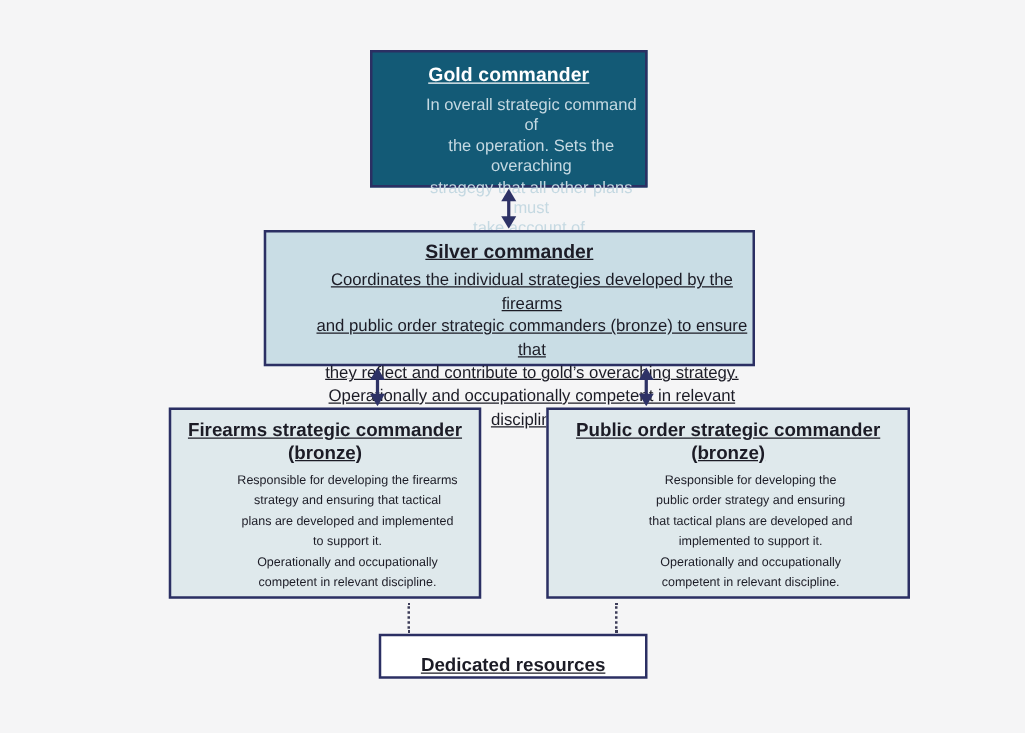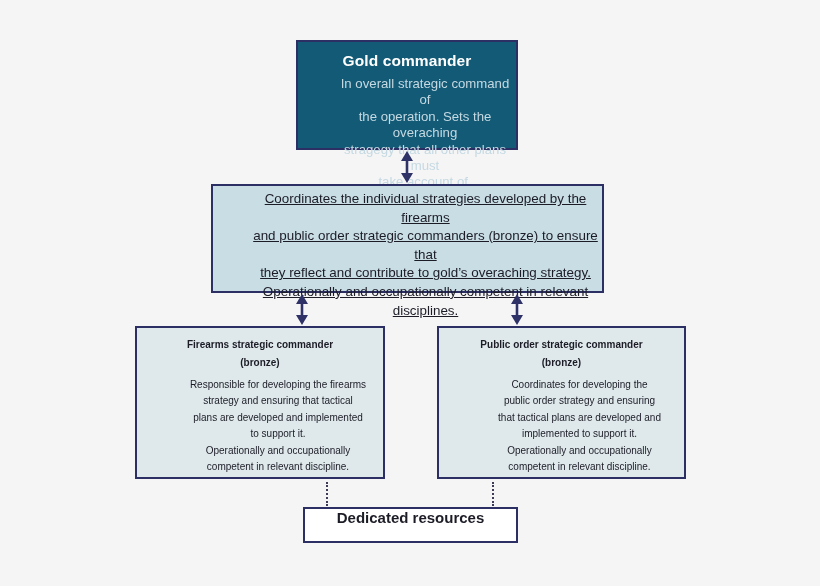--- a/index.html
+++ b/index.html
@@ -15,20 +15,21 @@
   .box {
     position:absolute;
     border:2.5px solid #2b2f63;
     box-sizing:border-box;
     text-align:center;
   }
   .box .title {
     font-weight:bold;
     color:#1c1c26;
     white-space:pre-line;
+    text-decoration:underline;
   }
   .box .body {
     color:#1c1c26;
     white-space:pre-line;
     padding-left:36px;
   }
 
   
   .gold {
     left:296px; top:40px; width:222px; height:110px;
@@ -44,29 +45,29 @@
   }
   .silver .title { font-size:15.5px; margin-top:7px; }
   .silver .body  { font-size:13.4px; line-height:18.6px; margin-top:4px;text-decoration:underline; }
 
   
   .bronze {
     background:#dfe9ec;
     top:326px; height:153px;
   }
   .firearms { left:135px; width:250px; }
-  .publicorder { left:437px; width:249px; }
-  .bronze .title { font-size:10px; line-height:17.5px; margin-top:8px; }
+  .publicorder { left:437px; width:291px; }
+  .bronze .title { font-size:15px; line-height:17.5px; margin-top:8px; }
   .bronze .body  { font-size:10px; line-height:16.4px; margin-top:6px; }
 
   
   .resources {
     left:303px; top:507px; width:215px; height:36px;
     background:#ffffff;
-    display:flex; align-items:flex-start; justify-content:center;
+    display:flex; align-items:flex-end; justify-content:center;
   }
   .resources .title { font-size:15px; margin:0; }
 
   .arrow { position:absolute; width:14px; }
   .arrow-gold-silver   { left:400px; top:151px; height:32px; }
   .arrow-silver-left   { left:295px; top:294px; height:31px; }
   .arrow-silver-right  { left:510px; top:294px; height:31px; }
   .arrow svg { display:block; width:100%; height:100%; }
 
   .dotted {
@@ -92,20 +93,21 @@
 
   <div class="arrow arrow-gold-silver">
     <svg viewBox="0 0 14 32" preserveAspectRatio="none">
       <polygon points="7,0 13,10 1,10" fill="#2e3266"></polygon>
       <rect x="5.7" y="8" width="2.6" height="16" fill="#2e3266"></rect>
       <polygon points="7,32 13,22 1,22" fill="#2e3266"></polygon>
     </svg>
   </div>
 
   <div class="box silver">
+    <div class="title">Silver commander</div>
     <div class="body">Coordinates the individual strategies developed by the firearms
 and public order strategic commanders (bronze) to ensure that
 they reflect and contribute to gold’s overaching strategy.
 Operationally and occupationally competent in relevant disciplines.</div>
   </div>
 
   <div class="arrow arrow-silver-left">
     <svg viewBox="0 0 14 31" preserveAspectRatio="none">
       <polygon points="7,0 13,10 1,10" fill="#2e3266"></polygon>
       <rect x="5.7" y="8" width="2.6" height="15" fill="#2e3266"></rect>
@@ -128,21 +130,21 @@
 strategy and ensuring that tactical
 plans are developed and implemented
 to support it.
 Operationally and occupationally
 competent in relevant discipline.</div>
   </div>
 
   <div class="box bronze publicorder">
     <div class="title">Public order strategic commander
 (bronze)</div>
-    <div class="body">Coordinates for developing the
+    <div class="body">Responsible for developing the
 public order strategy and ensuring
 that tactical plans are developed and
 implemented to support it.
 Operationally and occupationally
 competent in relevant discipline.</div>
   </div>
 
   <div class="dotted dotted-left"></div>
   <div class="dotted dotted-right"></div>
 

